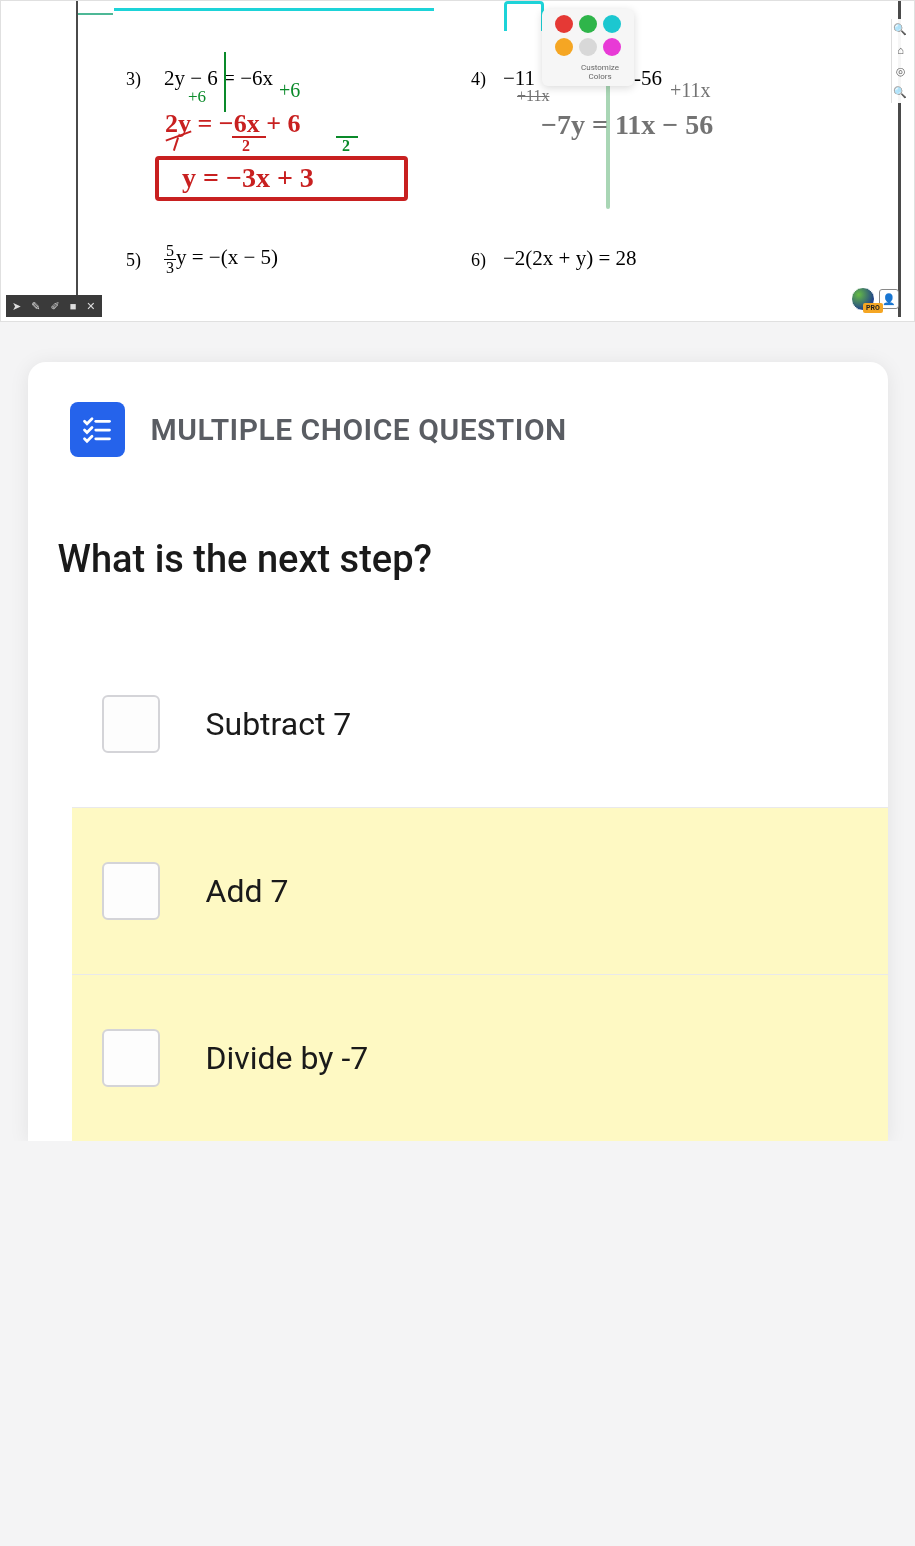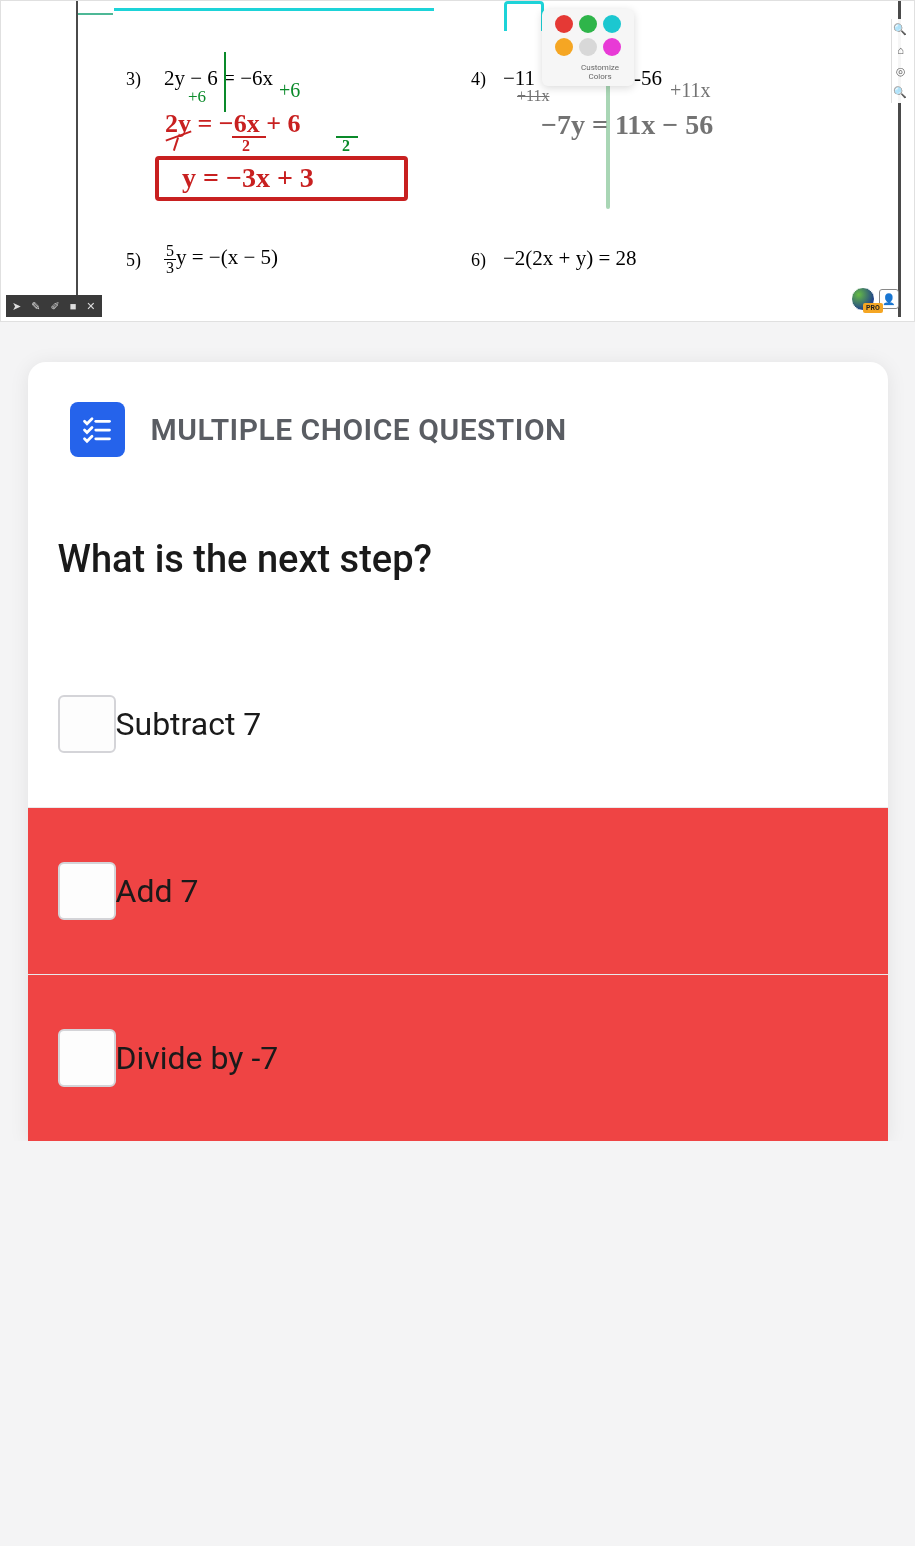--- a/index.html
+++ b/index.html
@@ -72,25 +72,25 @@
 
 
 .question-panel { margin:40px auto 0; width:860px; background:#fff; border-radius:18px 18px 0 0; box-shadow:0 2px 20px rgba(0,0,0,0.08); padding:40px 0 0 0; }
 .q-header { display:flex; align-items:center; gap:26px; padding:0 42px; }
 .q-icon { width:55px; height:55px; background:#2563eb; border-radius:8px; display:flex; align-items:center; justify-content:center; }
 .q-icon svg { width:30px; height:30px; }
 .q-type { font-size:30px; font-weight:600; color:#5a5d63; letter-spacing:0.5px; }
 .q-text { font-size:38px; font-weight:500; color:#1a1a1a; padding:80px 30px 60px 30px; }
 
 .answers { }
-.answer-row { display:flex; align-items:center; padding:54px 30px; border-top:1px solid #e9e9eb; cursor:pointer; }
+.answer-row { display:flex; align-items:center; gap:46px; padding:54px 30px; border-top:1px solid #e9e9eb; cursor:pointer;margin-left:44px; }
 .answer-row:first-child { border-top:none; }
 .ans-check { width:58px; height:58px; border:2px solid #d4d4d8; border-radius:6px; background:#fdfdfd; flex-shrink:0; }
 .ans-label { font-size:32px; color:#1a1a1a; }
-.a2 { background:#ef4444; }
+.a2 { background:#fef9c3; }
 </style>
 </head>
 <body>
 
 <div class="media-area">
   <div class="whiteboard">
     <div class="wb-left-border"></div>
     <div class="wb-right-border"></div>
     <div class="wb-cyan-line"></div>
     <div class="wb-cyan-line2"></div>

